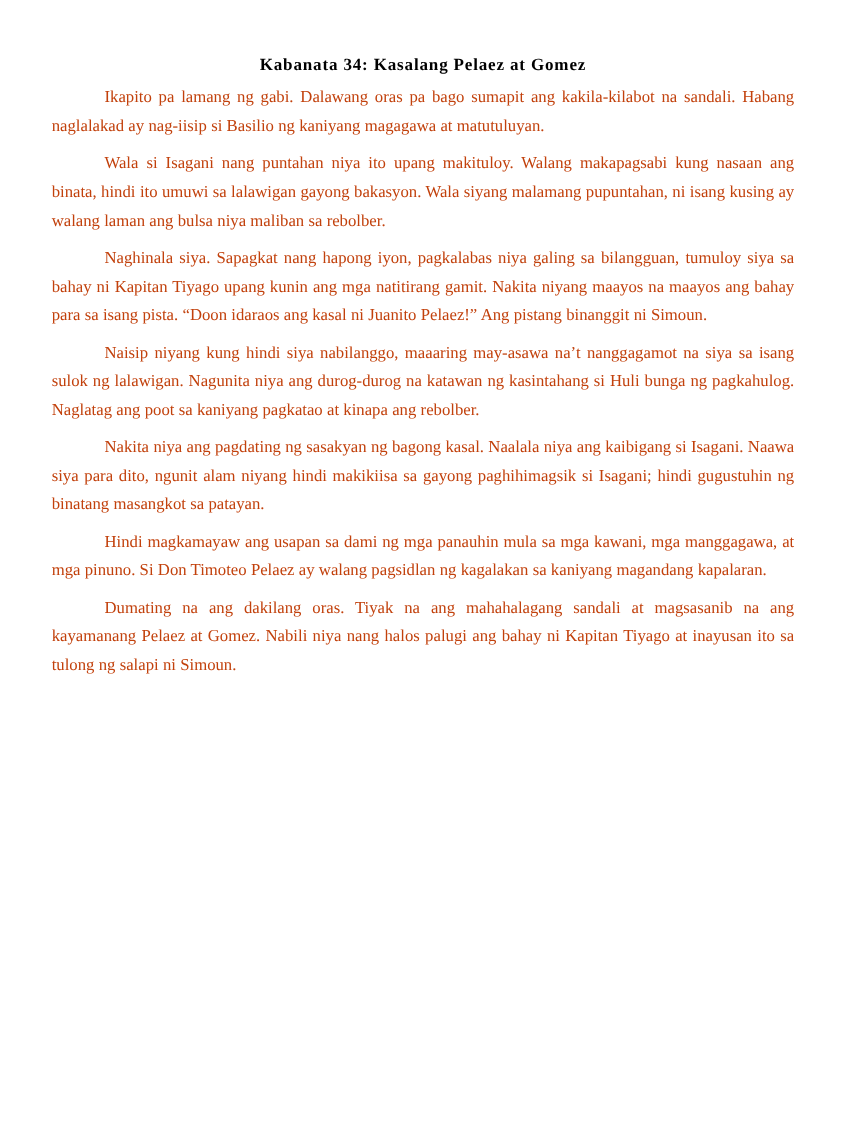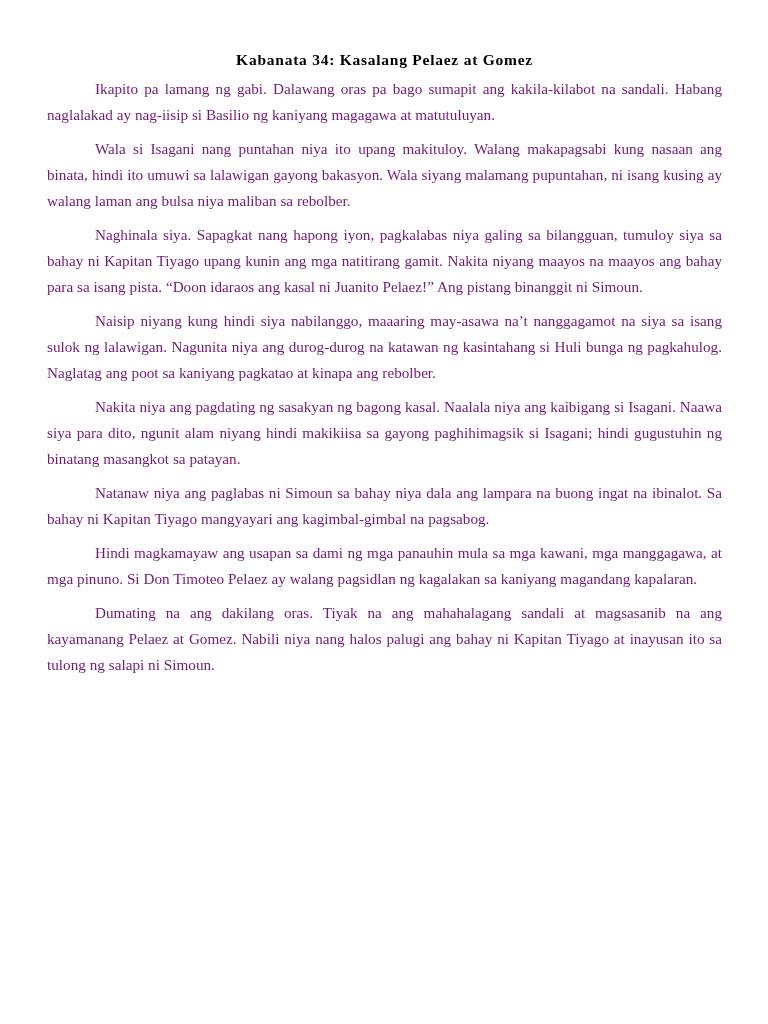--- a/index.html
+++ b/index.html
@@ -49,21 +49,21 @@
     width: 675px;
   }
 
   .para {
     font-size: 15.2px;
     line-height: 26px;
     text-align: justify;
     text-justify: inter-word;
     text-indent: 48px;
     margin: 0 0 8px 0;
-    color: #701a75;
+    color: #c2410c;
     hyphens: none;
     word-spacing: 0.1px;
     font-family: Liberation Serif, serif;
   }
 
   .para:last-child {
     margin-bottom: 12px;
   }
 </style>
 </head>
@@ -72,18 +72,17 @@
 <div class="page">
 
   <h1 class="doc-title">Kabanata 34: Kasalang Pelaez at Gomez</h1>
 
   <div class="body-column">
     <p class="para">Ikapito pa lamang ng gabi. Dalawang oras pa bago sumapit ang kakila-kilabot na sandali. Habang naglalakad ay nag-iisip si Basilio ng kaniyang magagawa at matutuluyan.</p>
     <p class="para">Wala si Isagani nang puntahan niya ito upang makituloy. Walang makapagsabi kung nasaan ang binata, hindi ito umuwi sa lalawigan gayong bakasyon. Wala siyang malamang pupuntahan, ni isang kusing ay walang laman ang bulsa niya maliban sa rebolber.</p>
     <p class="para">Naghinala siya. Sapagkat nang hapong iyon, pagkalabas niya galing sa bilangguan, tumuloy siya sa bahay ni Kapitan Tiyago upang kunin ang mga natitirang gamit. Nakita niyang maayos na maayos ang bahay para sa isang pista. “Doon idaraos ang kasal ni Juanito Pelaez!” Ang pistang binanggit ni Simoun.</p>
     <p class="para">Naisip niyang kung hindi siya nabilanggo, maaaring may-asawa na’t nanggagamot na siya sa isang sulok ng lalawigan. Nagunita niya ang durog-durog na katawan ng kasintahang si Huli bunga ng pagkahulog. Naglatag ang poot sa kaniyang pagkatao at kinapa ang rebolber.</p>
     <p class="para">Nakita niya ang pagdating ng sasakyan ng bagong kasal. Naalala niya ang kaibigang si Isagani. Naawa siya para dito, ngunit alam niyang hindi makikiisa sa gayong paghihimagsik si Isagani; hindi gugustuhin ng binatang masangkot sa patayan.</p>
-    <p class="para">Natanaw niya ang paglabas ni Simoun sa bahay niya dala ang lampara na buong ingat na ibinalot. Sa bahay ni Kapitan Tiyago mangyayari ang kagimbal-gimbal na pagsabog.</p>
     <p class="para">Hindi magkamayaw ang usapan sa dami ng mga panauhin mula sa mga kawani, mga manggagawa, at mga pinuno. Si Don Timoteo Pelaez ay walang pagsidlan ng kagalakan sa kaniyang magandang kapalaran.</p>
     <p class="para">Dumating na ang dakilang oras. Tiyak na ang mahahalagang sandali at magsasanib na ang kayamanang Pelaez at Gomez. Nabili niya nang halos palugi ang bahay ni Kapitan Tiyago at inayusan ito sa tulong ng salapi ni Simoun.</p>
   </div>
 
 </div>
 
 </body></html>

